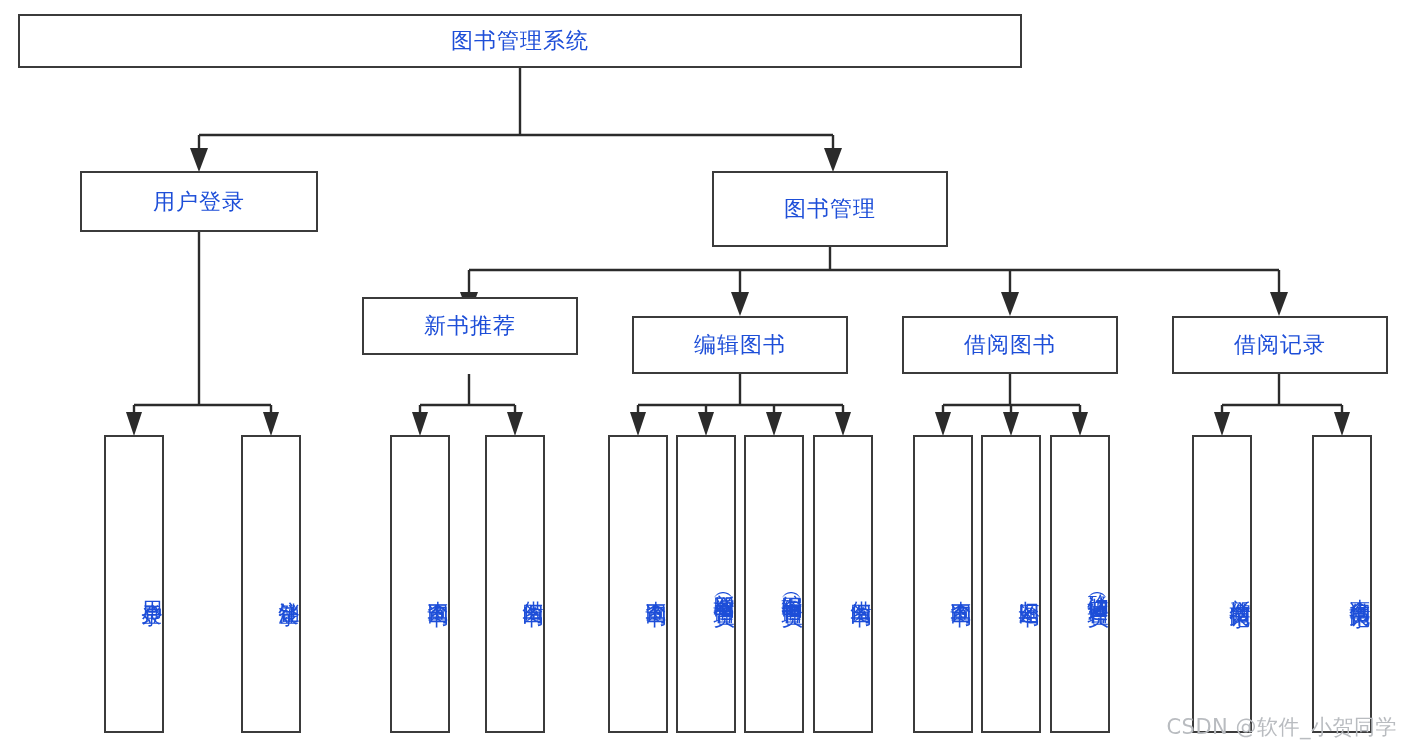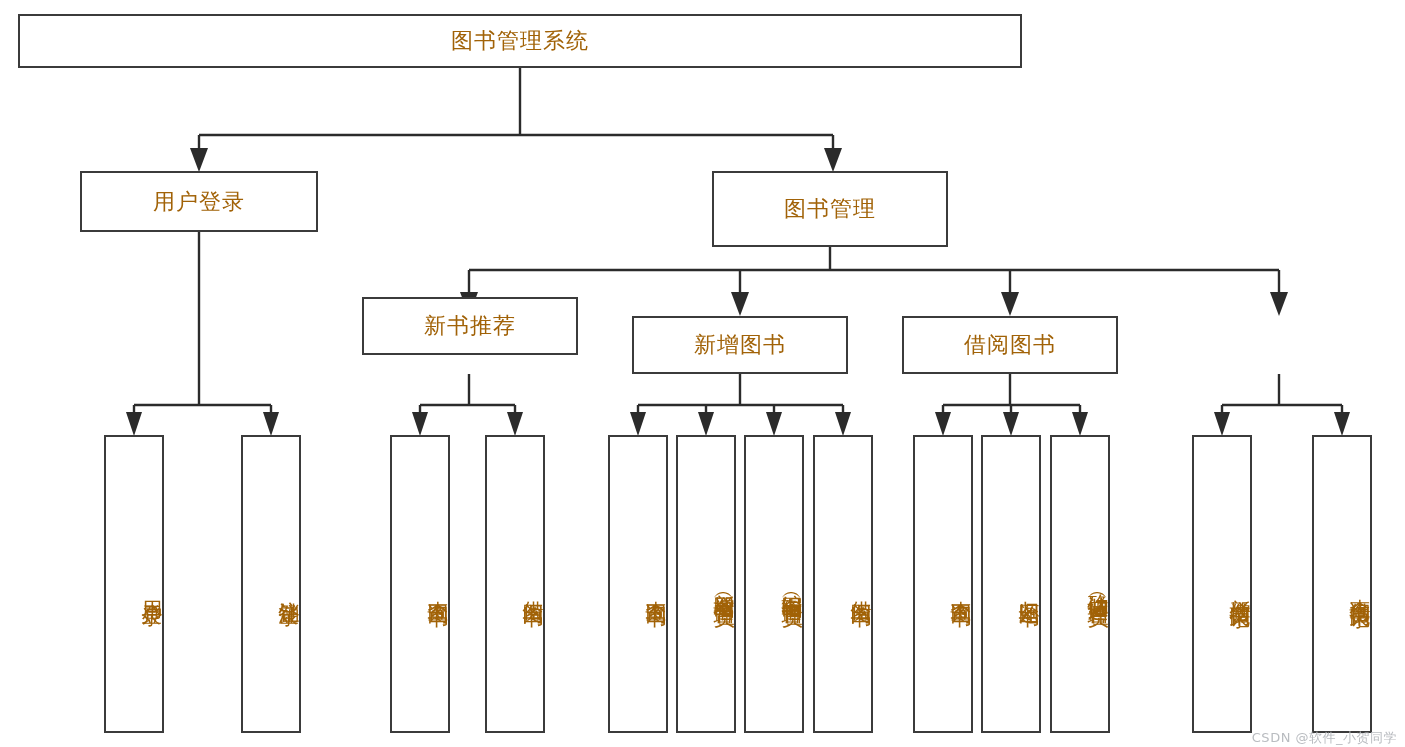--- a/index.html
+++ b/index.html
@@ -26,21 +26,21 @@
     pointer-events: none;
   }
   .node {
     position: absolute;
     box-sizing: border-box;
     border: 2px solid #3b3b3b;
     background: #ffffff;
     display: flex;
     align-items: center;
     justify-content: center;
-    color: #a16207;
+    color: #1d4ed8;
   }
   .node.horiz {
     font-size: 22px;
     letter-spacing: 1px;
   }
   .node.vert {
     writing-mode: vertical-rl;
     text-orientation: upright;
     font-size: 21px;
     letter-spacing: 2px;
@@ -48,22 +48,22 @@
     justify-content: center;
     padding-top: 8px;
     line-height: 1;
   }
   .node.vert.tall-text {
     padding-top: 4px;
   }
   .watermark {
     position: absolute;
     right: 8px;
-    bottom: 0;
-    font-size: 13px;
+    bottom: 6px;
+    font-size: 21px;
     color: #b9bcc0;
     letter-spacing: 0.5px;
     white-space: nowrap;
   }
 </style>
 </head>
 <body>
 
 <div id="canvas">
 
@@ -148,24 +148,25 @@
   </svg>
 
   <div class="node horiz" style="left:18px; top:14px; width:1004px; height:54px;">图书管理系统</div>
 
   <div class="node horiz" style="left:80px; top:171px; width:238px; height:61px;">用户登录</div>
 
   <div class="node horiz" style="left:712px; top:171px; width:236px; height:76px;">图书管理</div>
 
   <div class="node horiz" style="left:362px; top:297px; width:216px; height:58px;">新书推荐</div>
 
-  <div class="node horiz" style="left:632px; top:316px; width:216px; height:58px;">新增图书</div>
+  <div class="node horiz" style="left:632px; top:316px; width:216px; height:58px;">编辑图书</div>
 
   <div class="node horiz" style="left:902px; top:316px; width:216px; height:58px;">借阅图书</div>
 
+  <div class="node horiz" style="left:1172px; top:316px; width:216px; height:58px;">借阅记录</div>
 
   <div class="node vert" style="left:104px; top:435px; width:60px; height:298px;">用户登录</div>
 
   <div class="node vert" style="left:241px; top:435px; width:60px; height:298px;">注销登录</div>
 
   <div class="node vert" style="left:390px; top:435px; width:60px; height:298px;">查询图书</div>
 
   <div class="node vert" style="left:485px; top:435px; width:60px; height:298px;">借阅图书</div>
 
   <div class="node vert" style="left:608px; top:435px; width:60px; height:298px;">查询图书</div>

